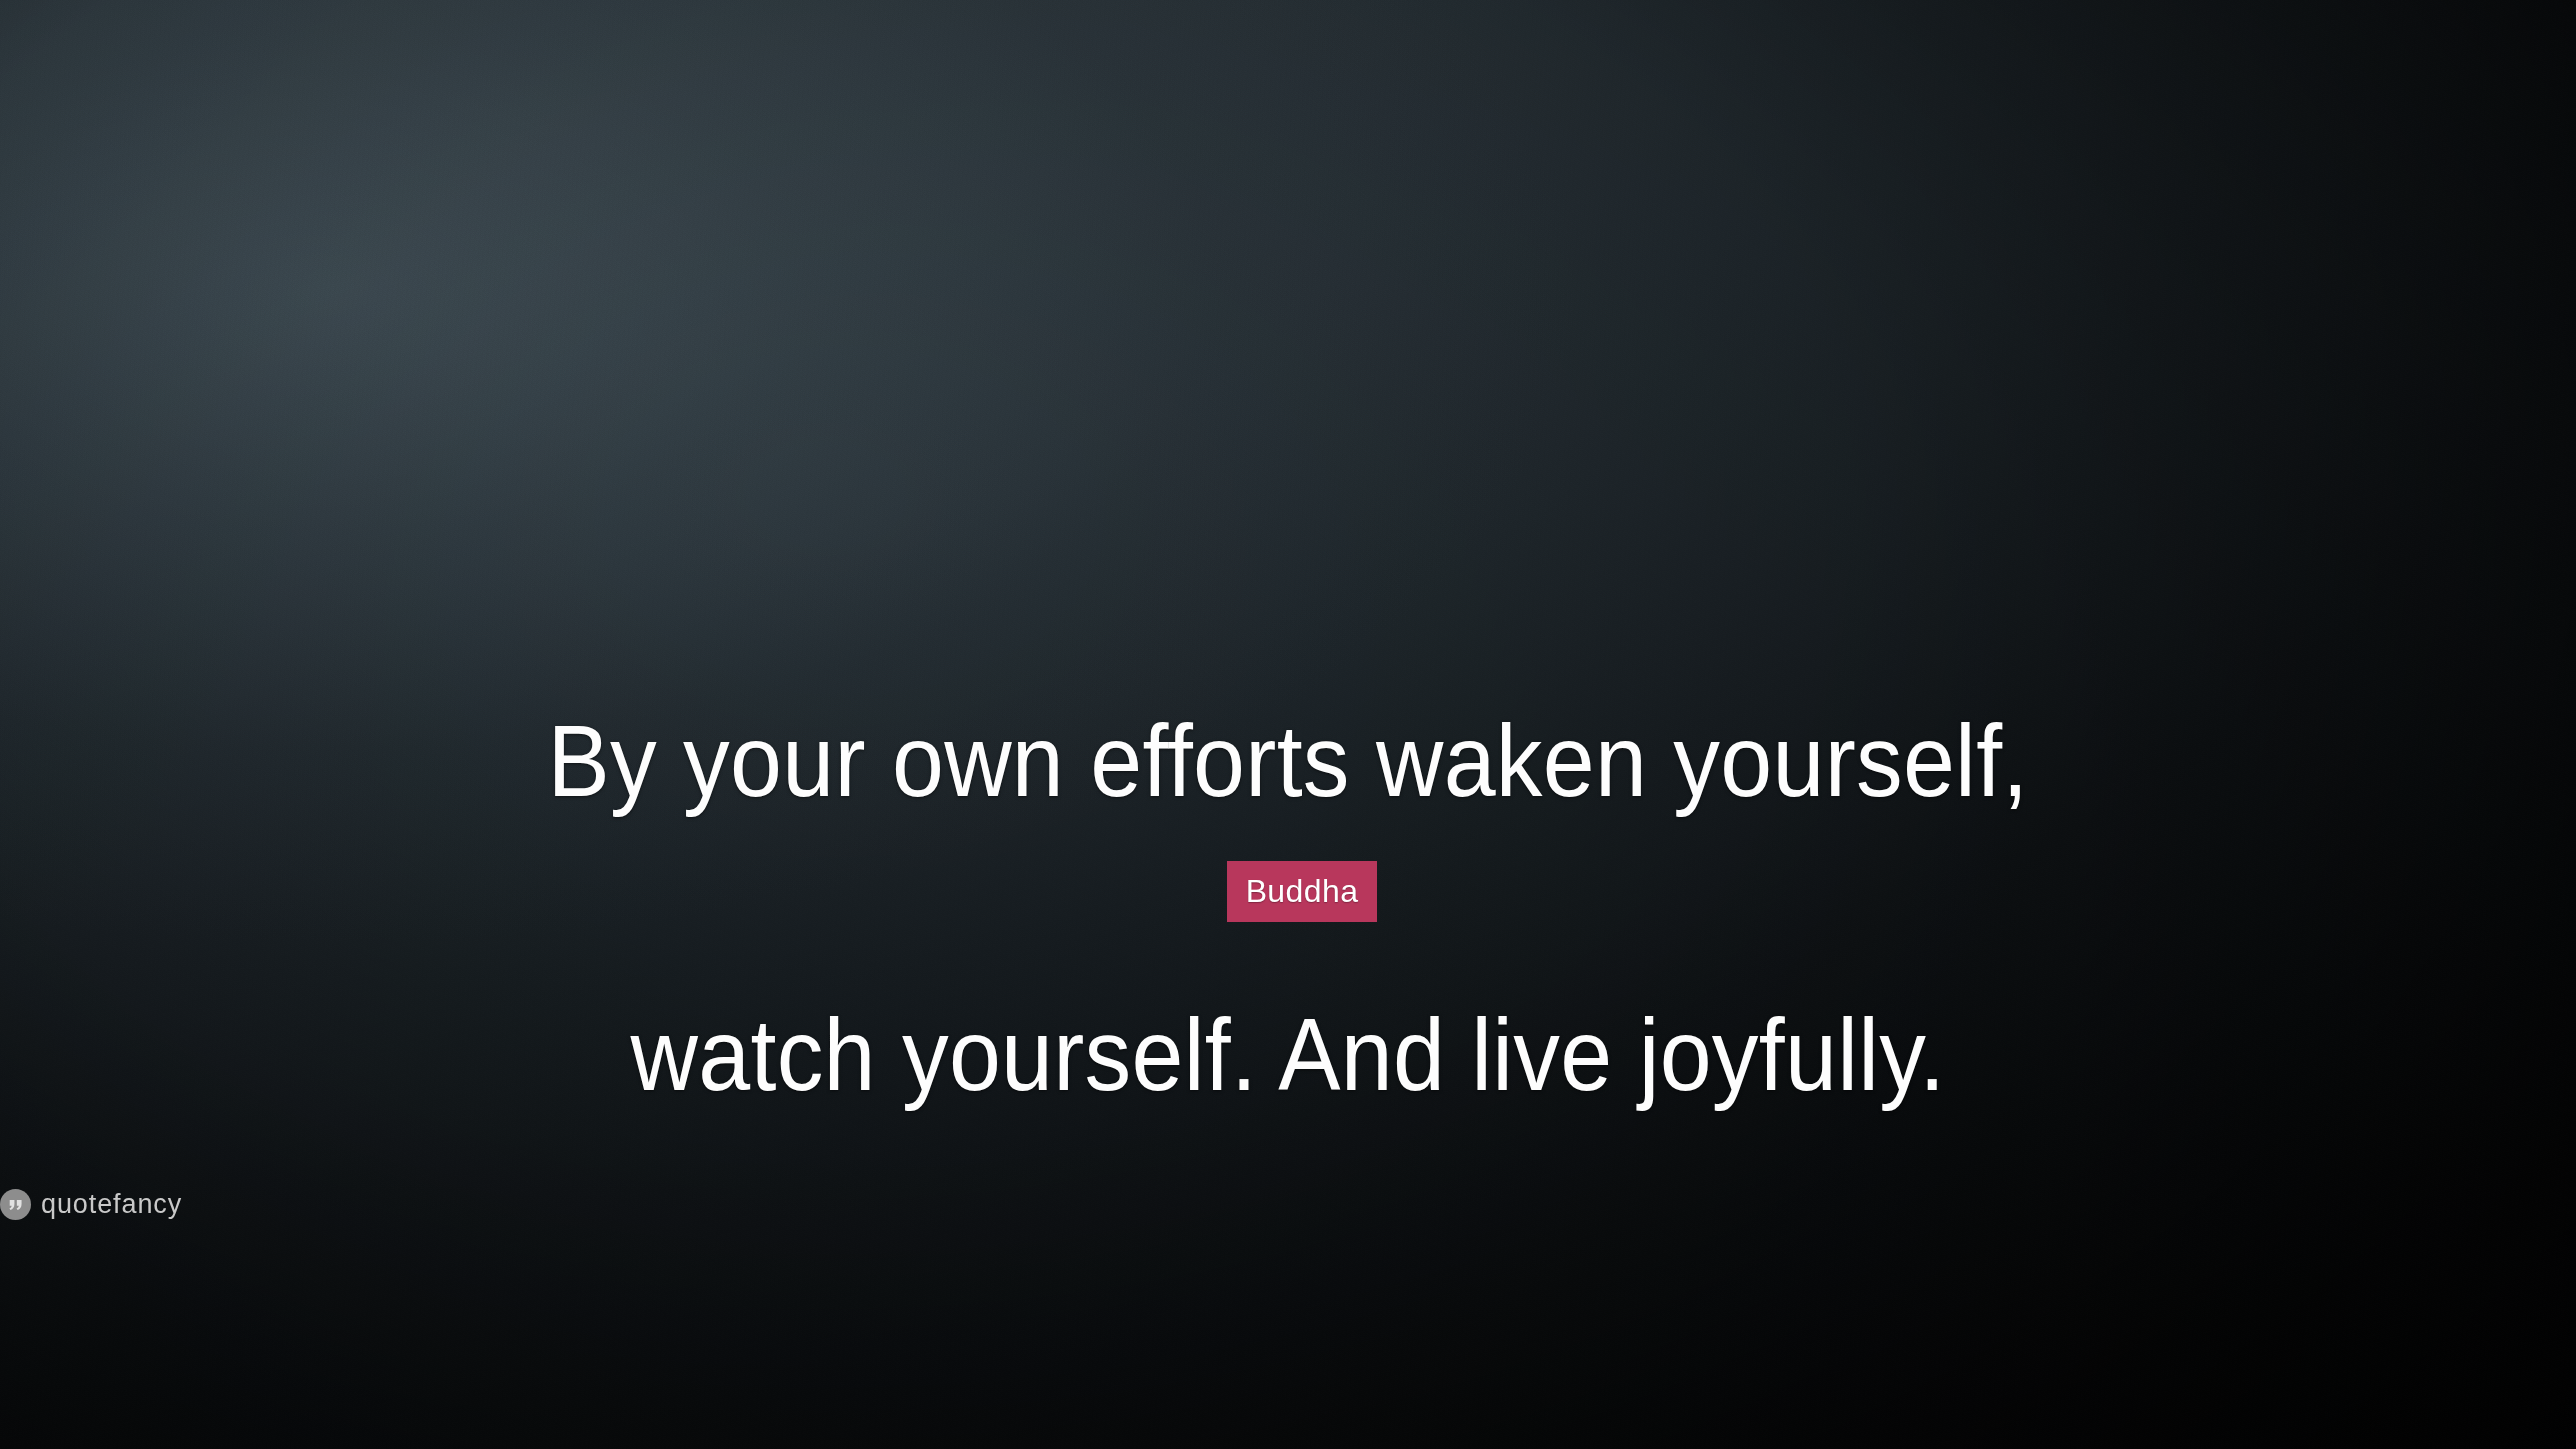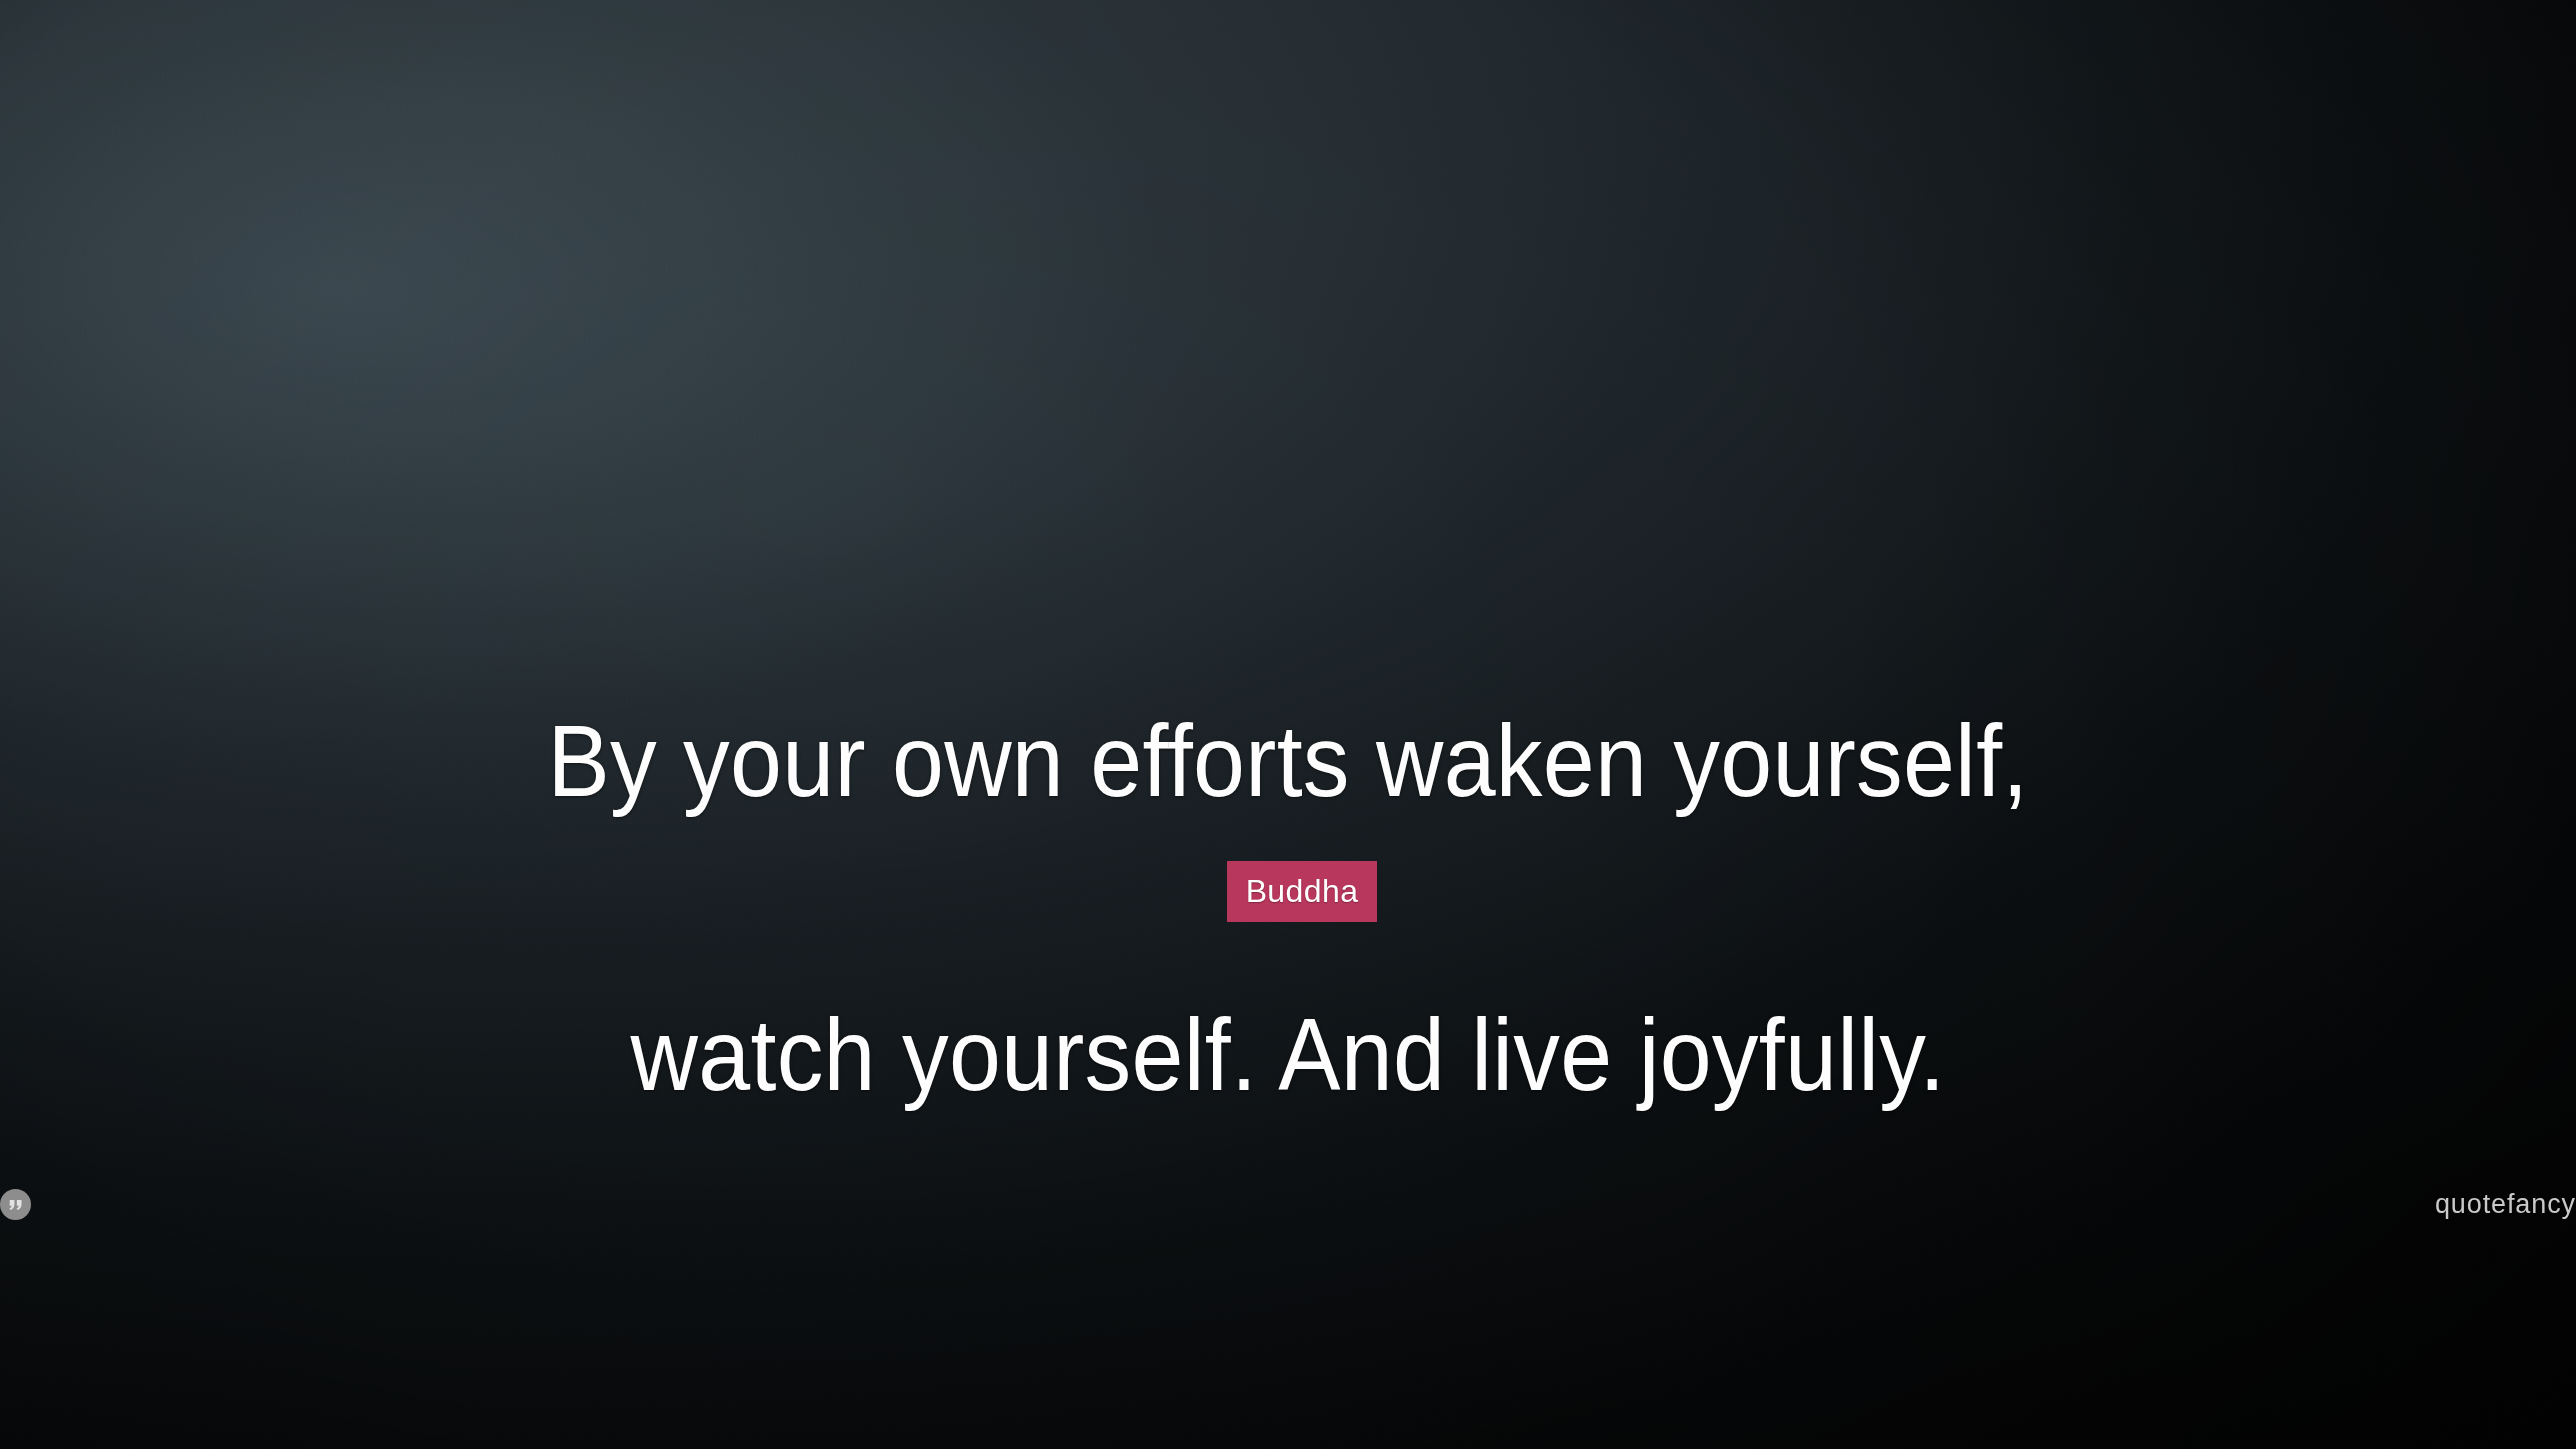--- a/index.html
+++ b/index.html
@@ -137,21 +137,21 @@
     text-shadow: 0 0.7px 1.3px rgba(0,0,0,0.30);
   }
 
   
   .footer-logo {
     position: absolute;
     left: 0;
     right: 0;
     top: 1189px;
     display: flex;
-    justify-content: space-between;
+    justify-content: flex-start;
     align-items: center;
     gap: 10px;
   }
   .logo-mark {
     width: 31px;
     height: 31px;
     border-radius: 50%;
     background: #8d8d8d;
     display: flex;
     align-items: center;

